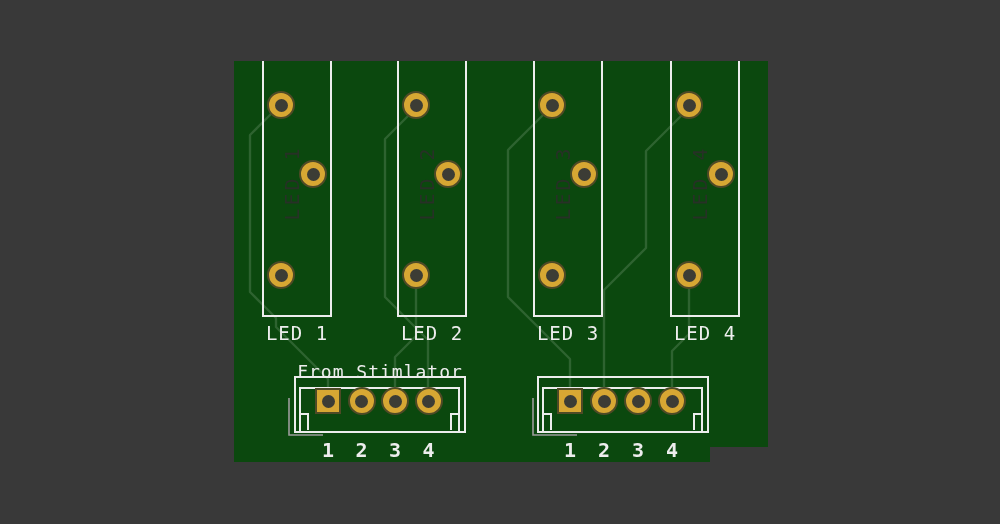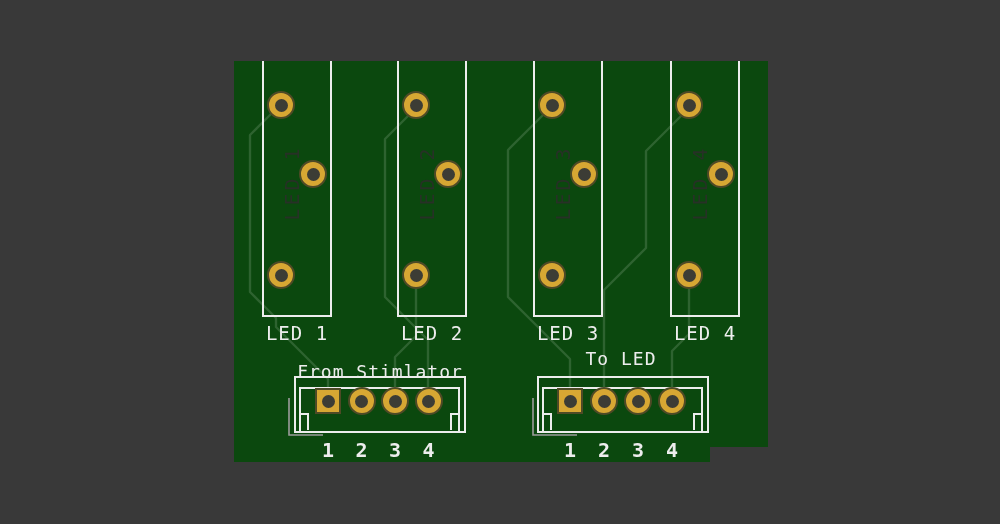--- a/index.html
+++ b/index.html
@@ -146,21 +146,20 @@
     <div class="pad" style="left:424px;top:326px">
         <div class="hole"></div>
       </div>
 
     <div class="silk led-label" style="left:18px;top:261px">LED 1</div>
     <div class="silk led-label" style="left:153px;top:261px">LED 2</div>
     <div class="silk led-label" style="left:289px;top:261px">LED 3</div>
     <div class="silk led-label" style="left:426px;top:261px">LED 4</div>
 
     <div class="silk conn-title" style="left:46px;top:300px">From Stimlator</div>
-    <div class="silk conn-title" style="left:287px;top:287px">To LED</div>
 
     <div class="silk pin-number" style="left:82px;top:378px">1</div>
     <div class="silk pin-number" style="left:115.5px;top:378px">2</div>
     <div class="silk pin-number" style="left:149px;top:378px">3</div>
     <div class="silk pin-number" style="left:182.5px;top:378px">4</div>
 
     <div class="silk pin-number" style="left:324px;top:378px">1</div>
     <div class="silk pin-number" style="left:358px;top:378px">2</div>
     <div class="silk pin-number" style="left:392px;top:378px">3</div>
     <div class="silk pin-number" style="left:426px;top:378px">4</div>

